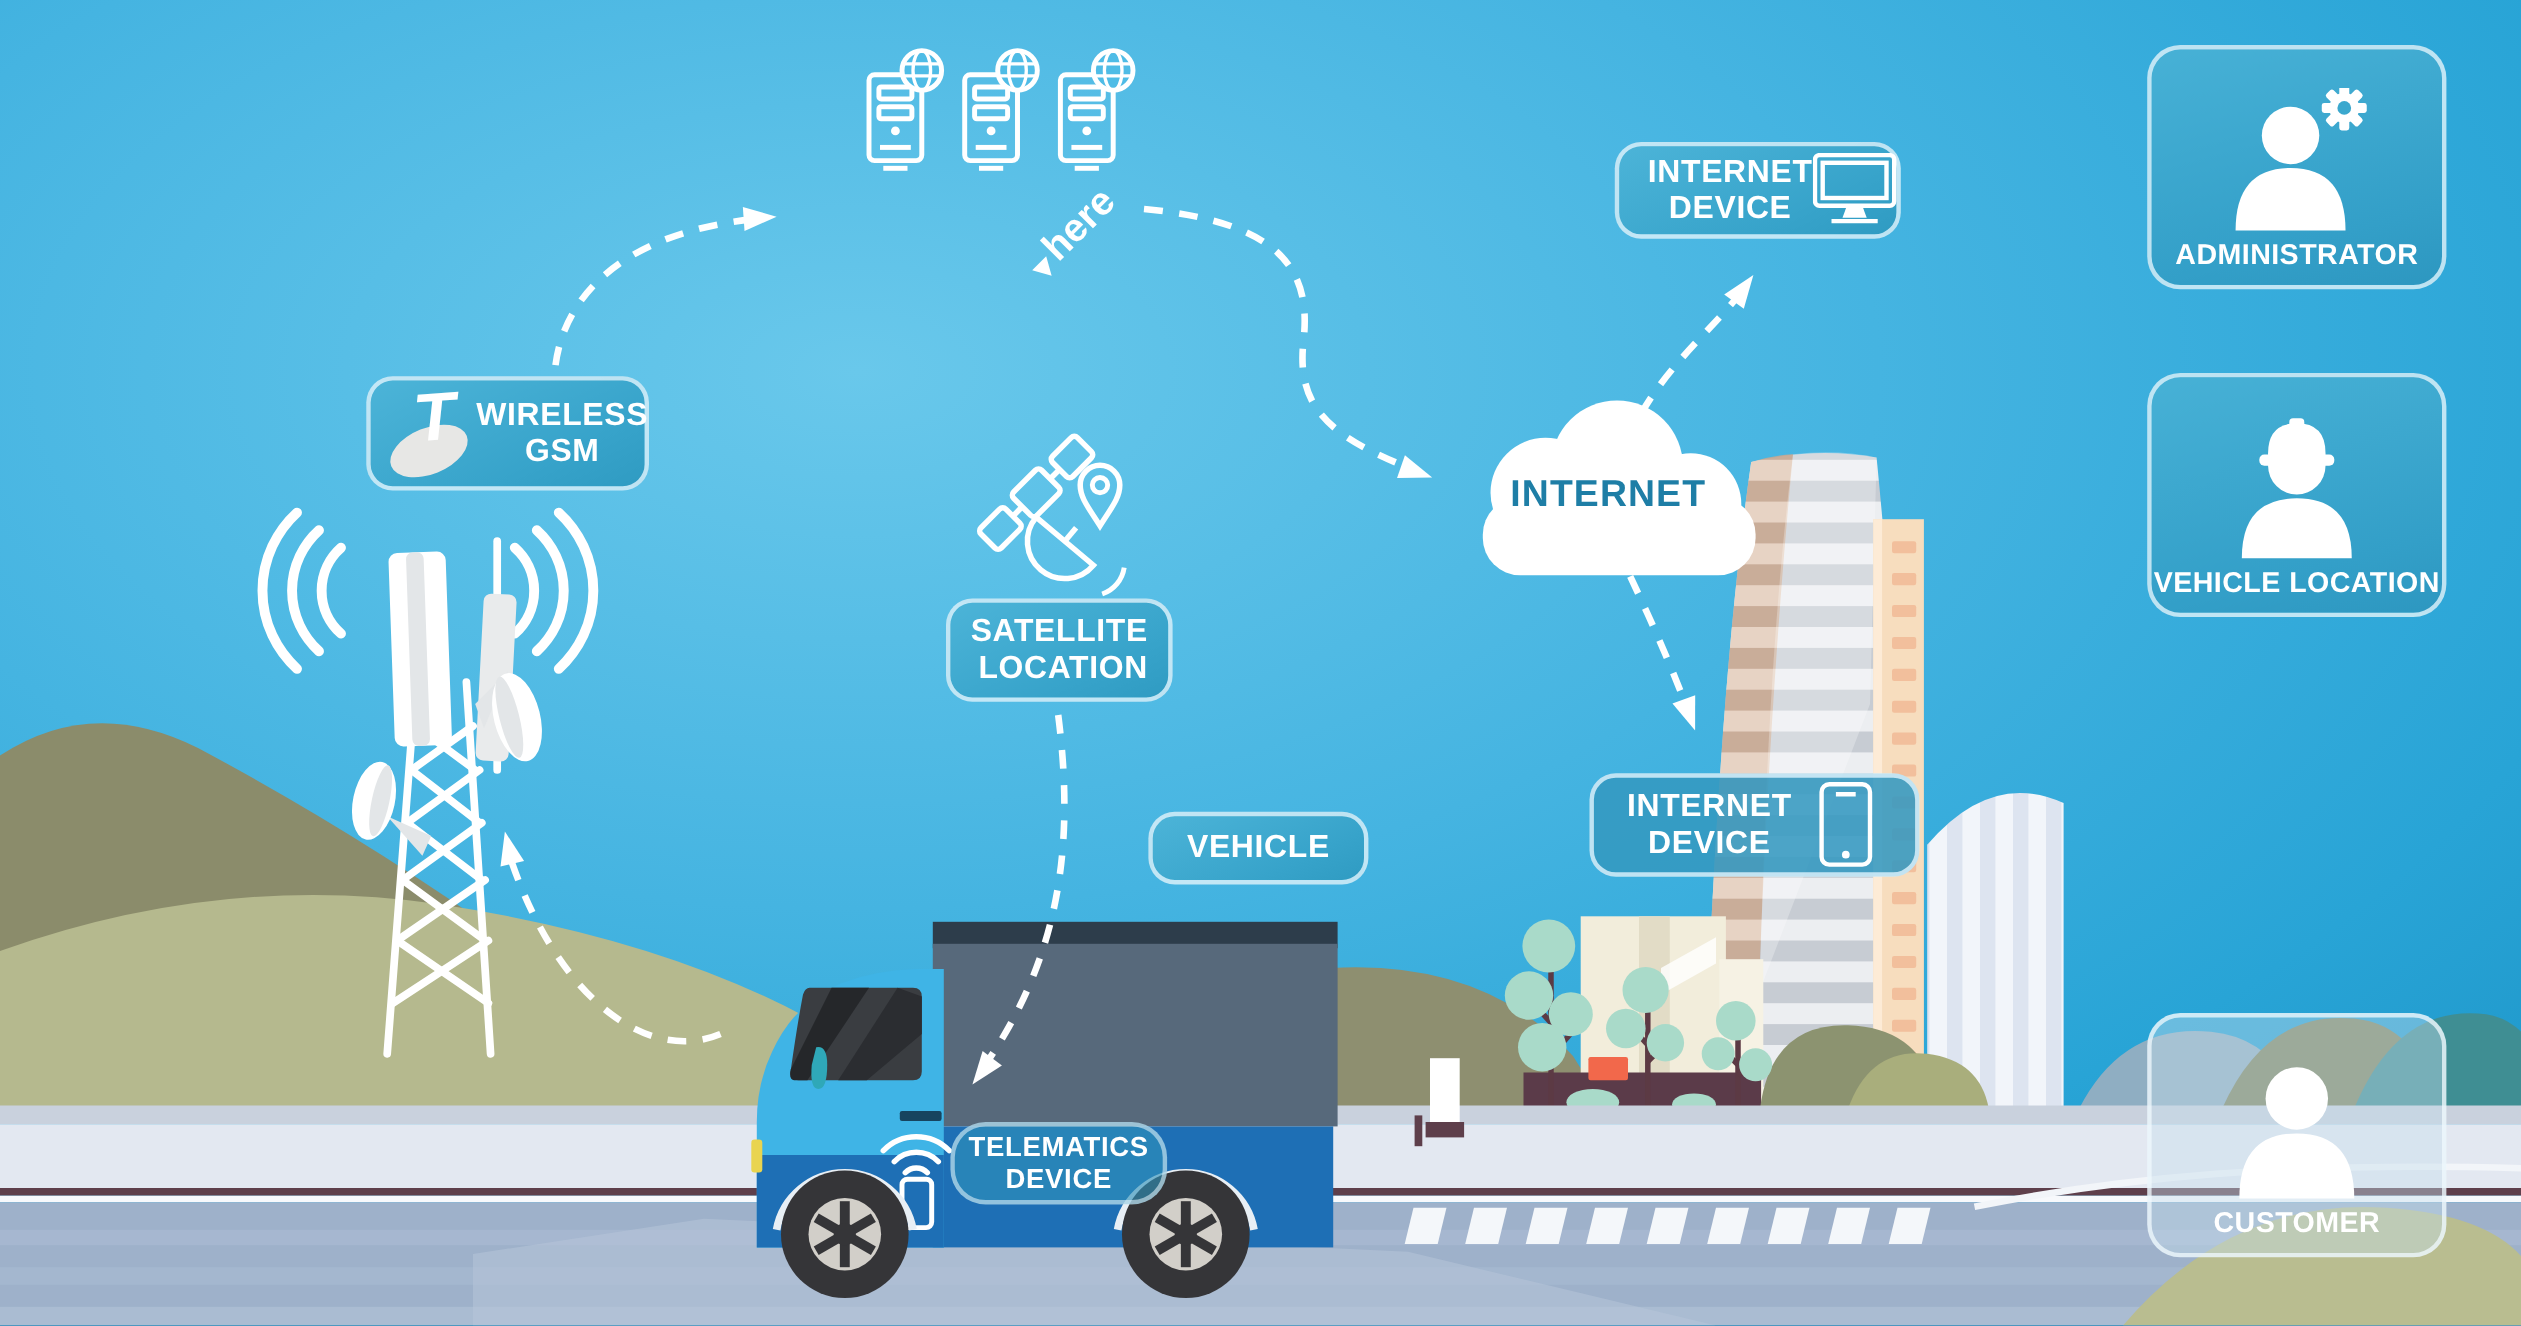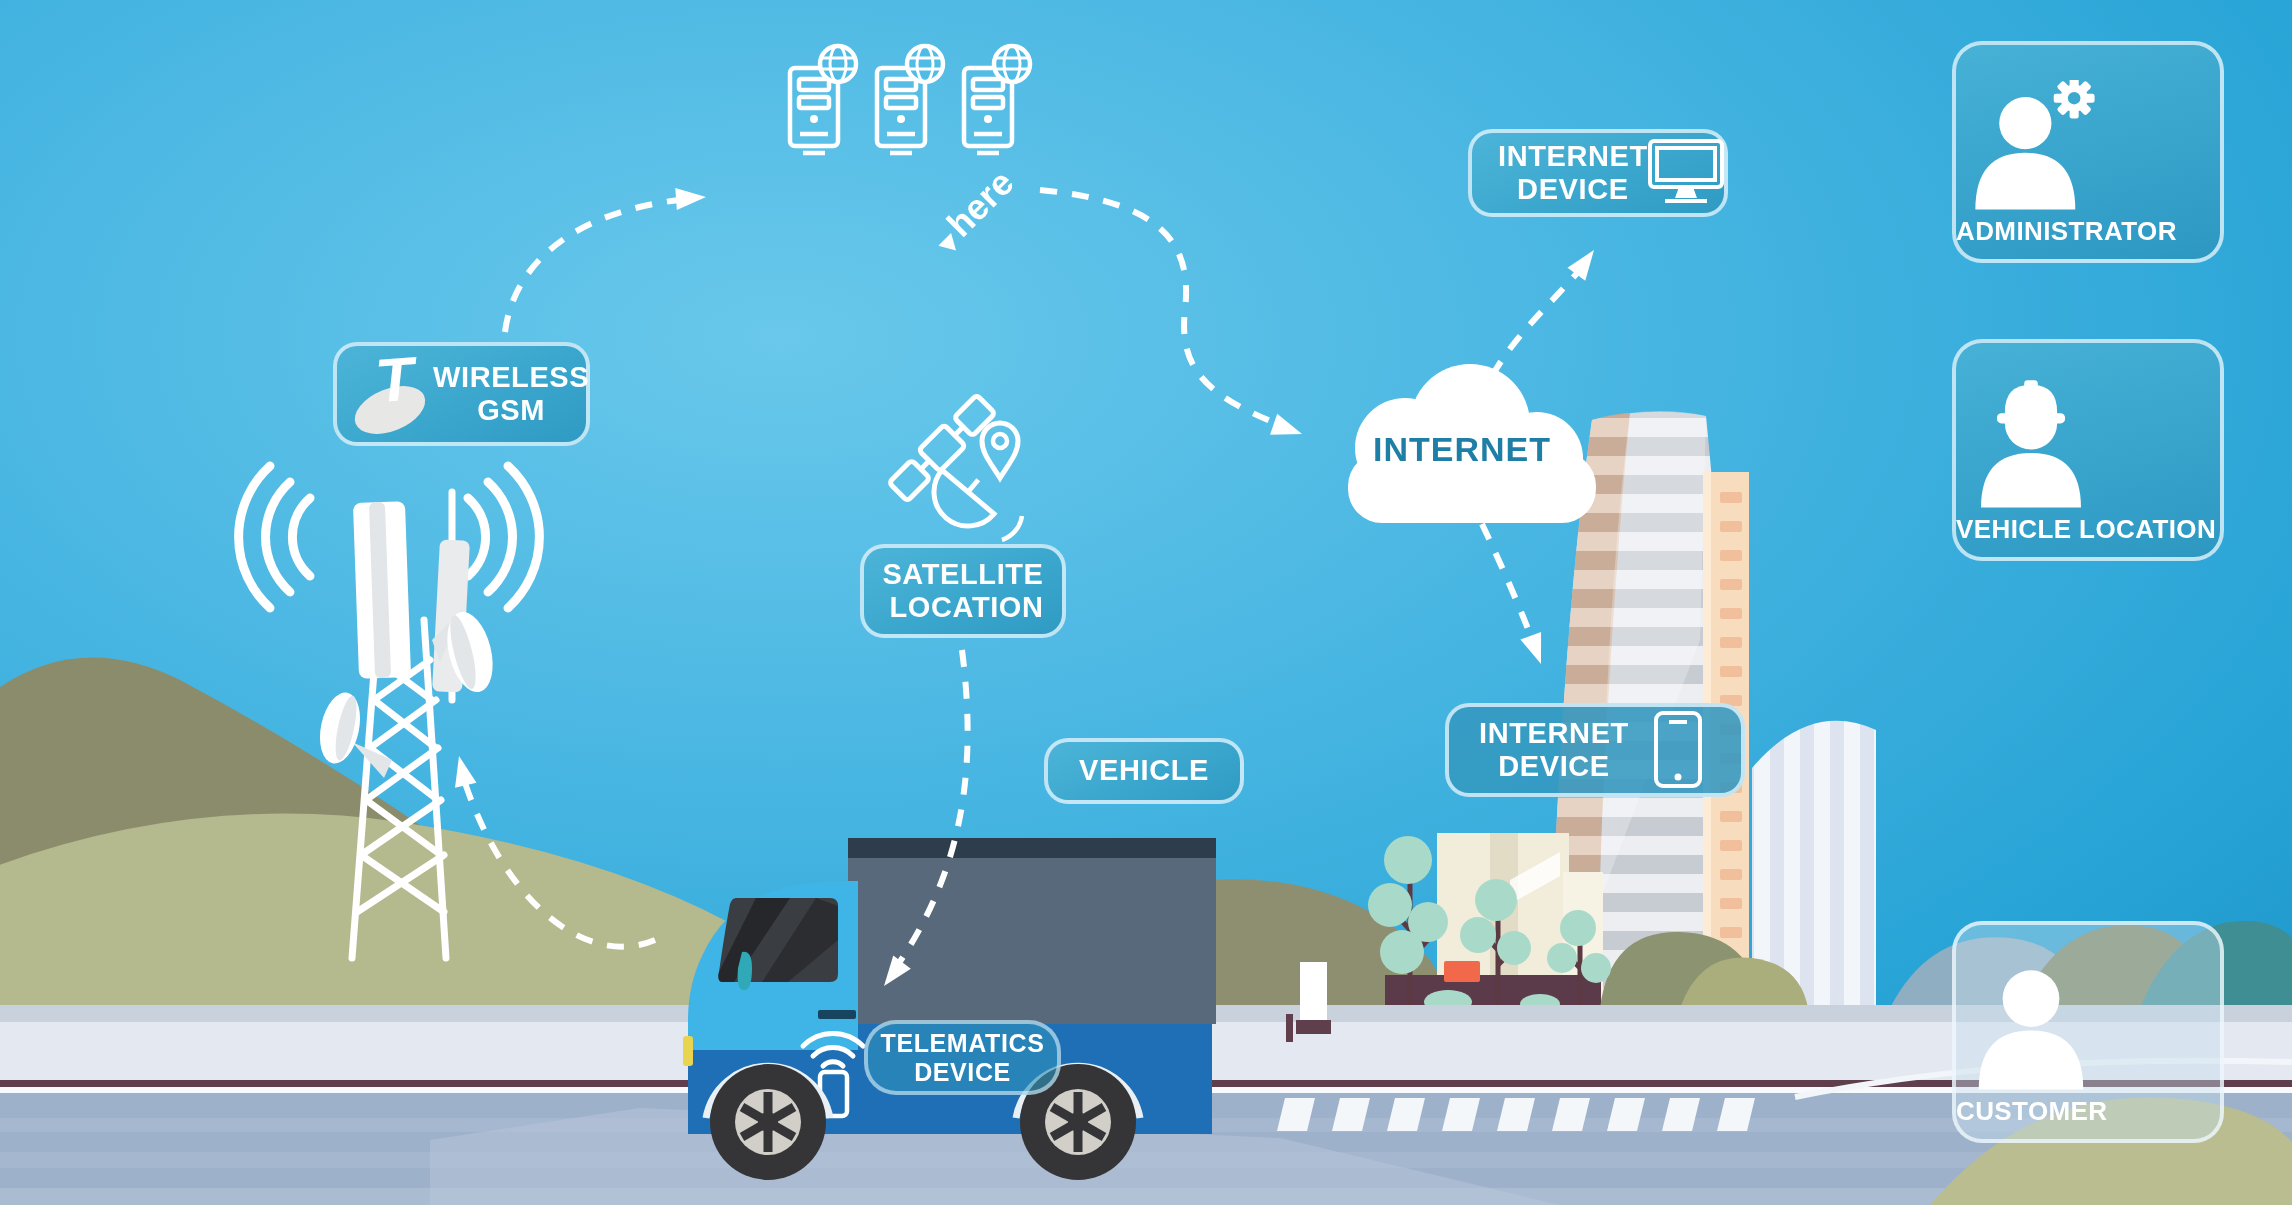--- a/index.html
+++ b/index.html
@@ -32,21 +32,21 @@
         align-items:center;justify-content:center;letter-spacing:0;}
   .here .tri{width:0;height:0;border-left:9px solid transparent;border-right:9px solid transparent;
              border-top:16px solid #fff;margin-right:3px;margin-top:16px;}
   
   .cloudtxt{position:absolute;left:1352px;top:430px;width:220px;text-align:center;
             color:#1e7ea6;font-weight:bold;font-size:34px;letter-spacing:1px;}
   
   .card{position:absolute;left:1952px;width:272px;height:222px;box-sizing:border-box;
         border:4px solid rgba(214,238,249,.85);border-radius:30px;
         background:linear-gradient(165deg,#47b1d6 0%,#339fc8 75%,#2d97c0 100%);
-        display:flex;flex-direction:column;justify-content:flex-end;
+        display:flex;flex-direction:column;align-items:center;justify-content:flex-end;
         padding-bottom:12px;color:#fff;font-weight:bold;font-size:26px;letter-spacing:.4px;}
   .card .cicon{margin-bottom:2px;}
   .card.ghost{background:rgba(198,221,236,.42);border-color:rgba(240,249,253,.75);}
 </style>
 </head>
 <body>
 
 <div class="stage">
 
 <svg class="scene" width="2292" height="1205" viewBox="0 0 2292 1205">

